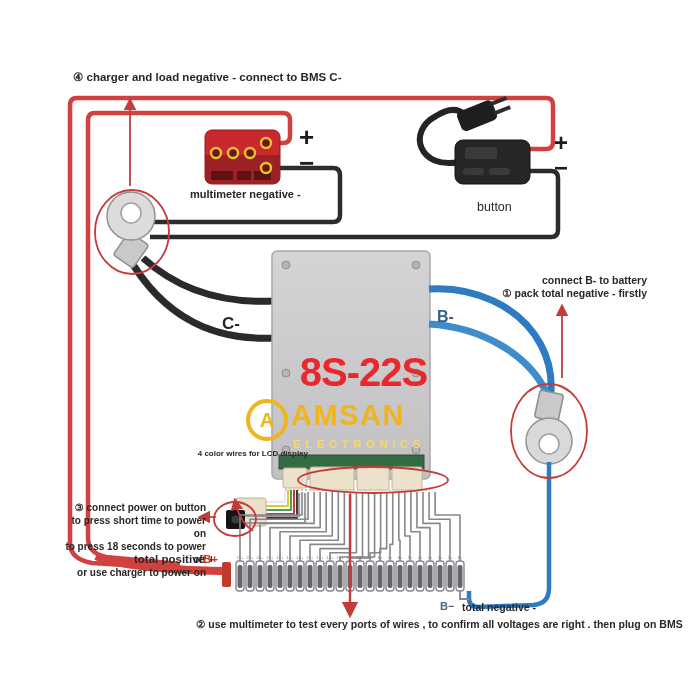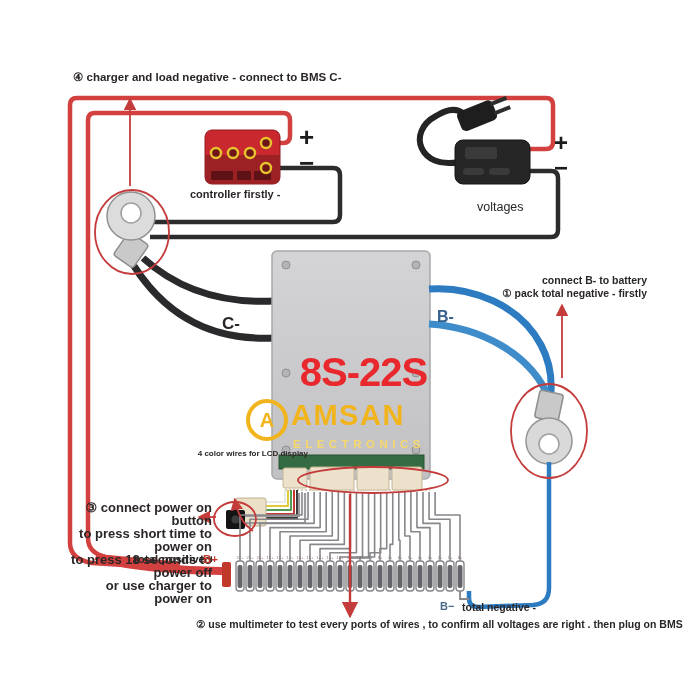--- a/index.html
+++ b/index.html
@@ -231,44 +231,44 @@
     <line x1="350" y1="494" x2="350" y2="615" style="stroke-width:2.4" marker-end="url(#ah)"></line>
     <line x1="216" y1="517" x2="200" y2="517" marker-end="url(#ah)"></line>
     <path d="M 253,531 Q 239,522 235,500" marker-end="url(#ah)"></path>
   </g>
 </svg>
 
 <div class="txt b" style="left:73px;top:70px;font-size:11.5px">④ charger and load negative - connect to BMS C-</div>
 
 <div class="txt sign" style="left:299px;top:124px">+</div>
 <div class="txt sign" style="left:299px;top:150px">−</div>
-<div class="txt b" style="left:190px;top:188px;font-size:11px">controller firstly -</div>
+<div class="txt b" style="left:190px;top:188px;font-size:11px">multimeter negative -</div>
 
 <div class="txt sign" style="left:554px;top:131px;font-size:24px">+</div>
 <div class="txt sign" style="left:554px;top:156px;font-size:24px">−</div>
-<div class="txt" style="left:477px;top:200px;font-size:12.5px">voltages</div>
+<div class="txt" style="left:477px;top:200px;font-size:12.5px">button</div>
 
 <div class="txt b" style="left:222px;top:314px;font-size:17px">C-</div>
 <div class="txt b navy" style="left:437px;top:308px;font-size:16px">B-</div>
 
 <div class="txt model" style="left:272px;top:350px;width:183px;text-align:center">8S-22S</div>
 <div class="logo" style="left:246px;top:399px">A</div>
 <div class="txt brand" style="left:291px;top:399px">AMSAN</div>
 <div class="txt brandsub" style="left:293px;top:438px">ELECTRONICS</div>
 
 <div class="txt b center" style="left:482px;top:274px;width:165px;font-size:10.5px;line-height:13px">
   <div>connect B- to battery</div>
   <div>①  pack total negative - firstly</div>
 </div>
 
 <div class="txt b center" style="left:103px;top:448px;width:205px;font-size:8px;line-height:11px">
   <div>4 color wires for LCD display</div>
 </div>
 
-<div class="txt b center" style="left:64px;top:501px;width:148px;font-size:13px;line-height:13px">
+<div class="txt b center" style="left:58px;top:501px;width:148px;font-size:10px;line-height:13px">
   <div>③ connect power on button</div>
   <div>to press short time to power on</div>
   <div>to press 18 seconds to power off</div>
   <div>or use charger to power on</div>
 </div>
 
 <div class="txt b" style="left:134px;top:553px;font-size:11.5px">total positive +</div>
 <div class="txt b red" style="left:203px;top:553px;font-size:11.5px">B+</div>
 
 <div class="txt b" style="left:196px;top:618px;font-size:10.5px">②   use multimeter to test every ports of wires , to confirm all voltages are right . then plug on BMS</div>

